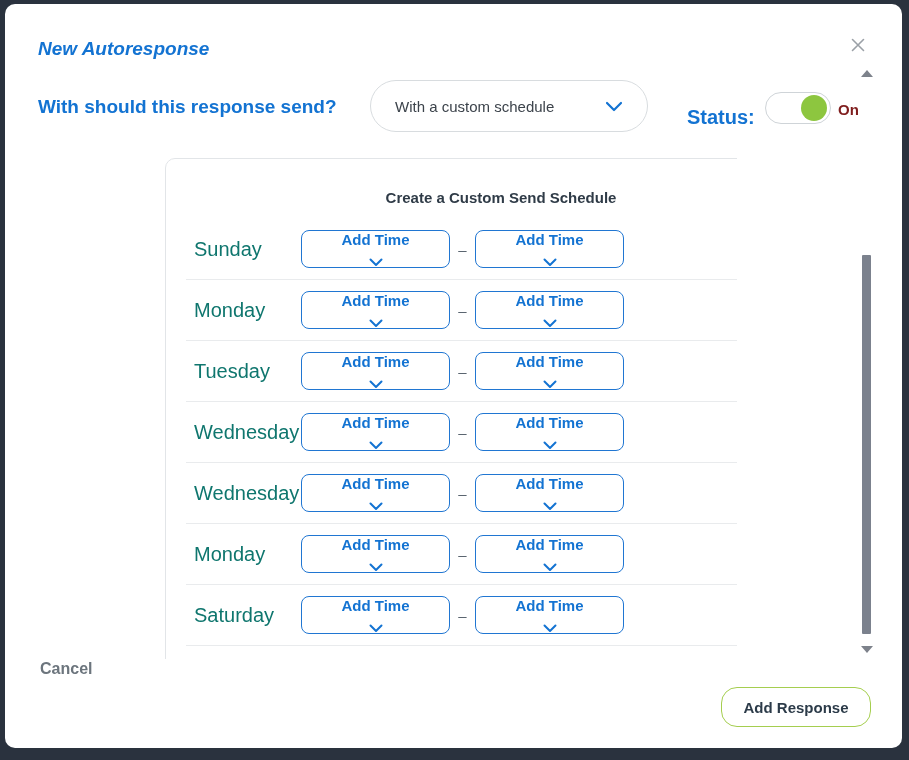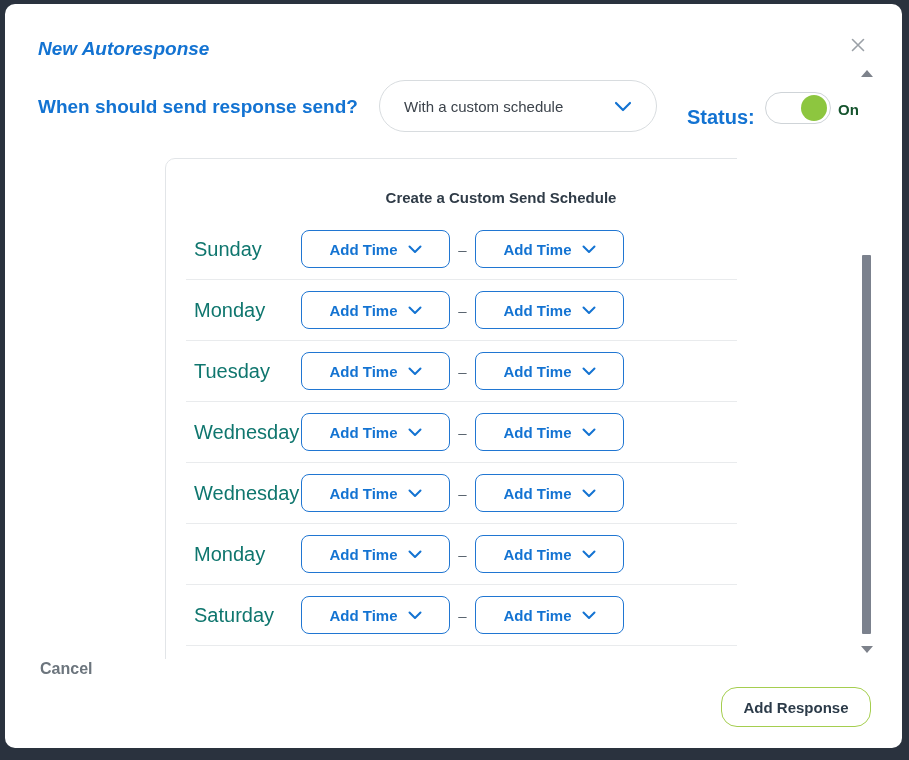--- a/index.html
+++ b/index.html
@@ -36,21 +36,21 @@
     display: flex; align-items: center; justify-content: center;
     color: #9ba1a7;
   }
   
   .question {
     position: absolute; left: 33px; top: 92px;
     font-size: 19px; font-weight: 700;
     color: #1373d2;
   }
   .schedule-select {
-    position: absolute; left: 374px; top: 76px;
+    position: absolute; left: 365px; top: 76px;
     width: 278px; height: 52px;
     background: #fff;
     border: 1px solid #d8dcdf;
     border-radius: 26px;
     display: flex; align-items: center;
     padding: 0 24px;
     cursor: pointer;
   }
   .schedule-select .value {
     font-size: 15px; color: #3c434b;
@@ -71,21 +71,21 @@
   }
   .toggle .knob {
     position: absolute; right: 3px; top: 2px;
     width: 26px; height: 26px;
     border-radius: 50%;
     background: #8dc63f;
   }
   .toggle-state {
     position: absolute; left: 833px; top: 97px;
     font-size: 15px; font-weight: 700;
-    color: #14532d;
+    color: #7f1d1d;
   }
   
   .card-clip {
     position: absolute; left: 160px; top: 154px;
     width: 572px; height: 501px;
     overflow: hidden;
   }
   .card {
     width: 672px; height: 540px;
     border: 1px solid #e2e5e8;
@@ -115,20 +115,21 @@
     width: 149px; height: 38px;
     background: #fff;
     border: 1px solid #2076d2;
     border-radius: 8px;
     color: #1373d2;
     font-family: inherit;
     font-size: 15px; font-weight: 700;
     display: flex; align-items: center; justify-content: center;
     gap: 10px;
     cursor: pointer;
+    flex-direction: column;
   }
   .dash {
     flex: 0 0 25px;
     text-align: center;
     color: #5a6570; font-size: 15px;
   }
   .kebab {
     margin-left: auto; margin-right: 36px;
     display: flex; flex-direction: column; gap: 4px;
     cursor: pointer; padding: 4px;
@@ -188,21 +189,21 @@
     <div class="modal-title">New Autoresponse</div>
 
     <button class="close-btn">
       <span>
         <svg width="16" height="16" viewBox="0 0 16 16">
           <path d="M2.5 2.5 L13.5 13.5 M13.5 2.5 L2.5 13.5" stroke="#9ba1a7" stroke-width="1.6" stroke-linecap="round" fill="none"></path>
         </svg>
       </span>
     </button>
 
-    <div class="question">When should send response send?</div>
+    <div class="question">With should this response send?</div>
 
     <div class="schedule-select">
       <span class="value">With a custom schedule</span>
       <span class="chev">
         <svg width="18" height="11" viewBox="0 0 18 11">
           <path d="M2 2 L9 9 L16 2" fill="none" stroke="currentColor" stroke-width="2.2" stroke-linecap="round" stroke-linejoin="round"></path>
         </svg>
       </span>
     </div>
 

